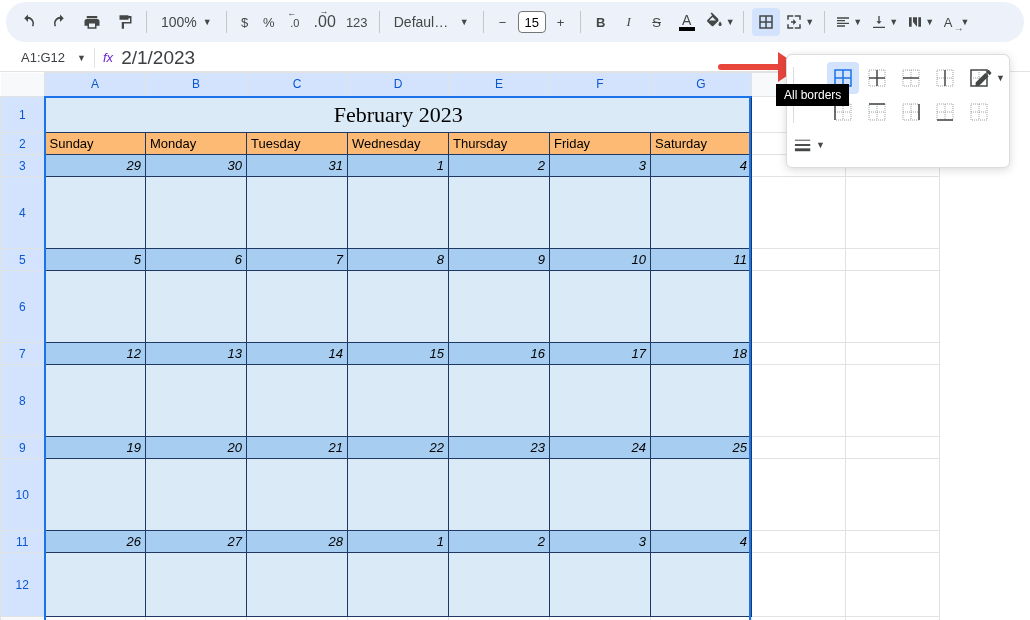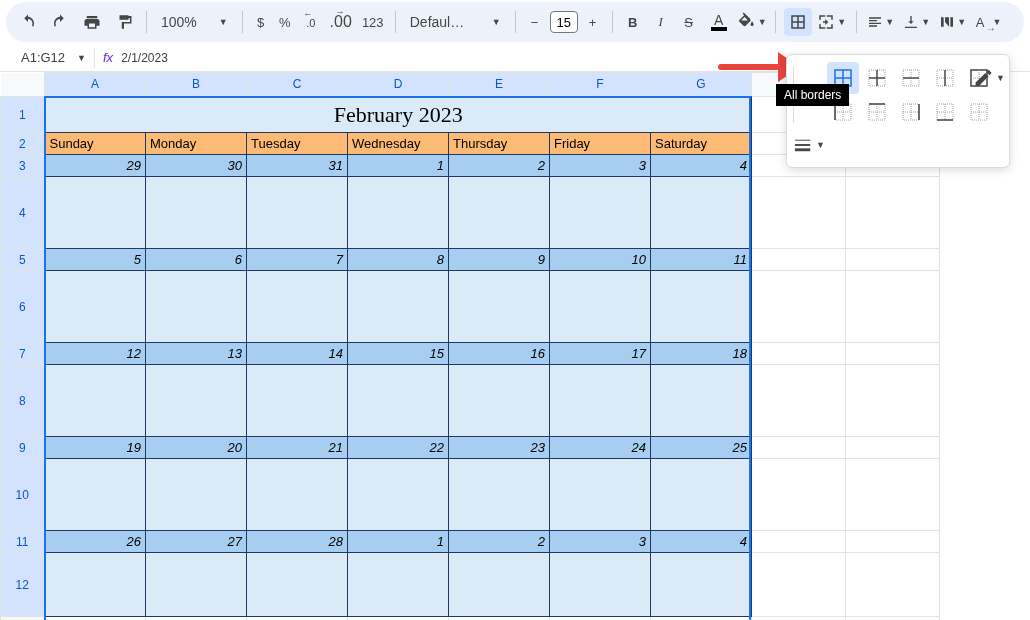--- a/index.html
+++ b/index.html
@@ -3,33 +3,33 @@
 <meta charset="utf-8">
 <style>
   * { box-sizing: border-box; margin: 0; padding: 0; }
   body { font-family: Arial, sans-serif; font-size: 13px; color: #3c4043; background: #fff; width: 1030px; height: 620px; overflow: hidden; }
 
   
   .toolbar { display: flex; align-items: center; gap: 4px; padding: 4px 8px; background: #edf2fa; border-radius: 24px; height: 40px; margin: 2px 6px; }
   .tb-btn { display: flex; align-items: center; justify-content: center; width: 28px; height: 28px; border-radius: 4px; cursor: pointer; color: #444746; }
   .tb-btn.active-blue { background: #d3e3fd; }
   .tb-sep { width: 1px; height: 22px; background: #c7c7c7; margin: 0 4px; }
-  .tb-text { padding: 0 6px; font-size: 14px; color: #444746; cursor: pointer; display:flex; align-items:center; gap:20px;}
+  .tb-text { padding: 0 6px; font-size: 14px; color: #444746; cursor: pointer; display:flex; align-items:center; gap:4px;}
   .tb-zoom { font-size: 14px; }
   .font-name { width: 60px; overflow: hidden; text-overflow: ellipsis; white-space: nowrap; }
   .font-size-box { display:flex; align-items:center; gap:4px;}
   .font-size-input { width: 28px; height: 22px; border: 1px solid #747775; border-radius: 4px; text-align: center; font-size: 13px; background:#fff;}
   .caret { font-size: 9px; color:#444746; margin-left:2px;}
   svg { display:block; }
 
   
   .formula-row { display:flex; align-items:center; height: 28px; border-bottom: 1px solid #e1e3e1; }
   .name-box { width: 94px; display:flex; align-items:center; justify-content:space-between; padding: 0 8px 0 21px; font-size: 13px; color:#3c4043;}
   .fx { font-style: italic; color: #6d28d9; font-size: 13px; padding: 0 8px;}
-  .formula-val { font-size: 12px; color:#3c4043; }
+  .formula-val { font-size: 19px; color:#3c4043; }
 
   
   .grid-wrap { position: relative; }
   table.sheet { border-collapse: collapse; table-layout: fixed; }
   .corner { width: 44px; height: 24px; background:#f8f9fa; border-right:1px solid #e1e3e1; border-bottom:1px solid #e1e3e1;}
   th.col { height: 24px; background:#f8f9fa; border:1px solid #e1e3e1; font-weight:400; font-size:12px; color:#5f6368; text-align:center; width:101px; }
   th.col.extra { width:94px; }
   th.row { width:44px; background:#f8f9fa; border:1px solid #e1e3e1; font-weight:400; font-size:12px; color:#5f6368; text-align:center; }
   th.col.sel { background:#d3e3fd; color:#0b57d0; border-bottom:2px solid #0b57d0; }
   th.row.sel { background:#d3e3fd; color:#0b57d0; border-right:2px solid #0b57d0; }

